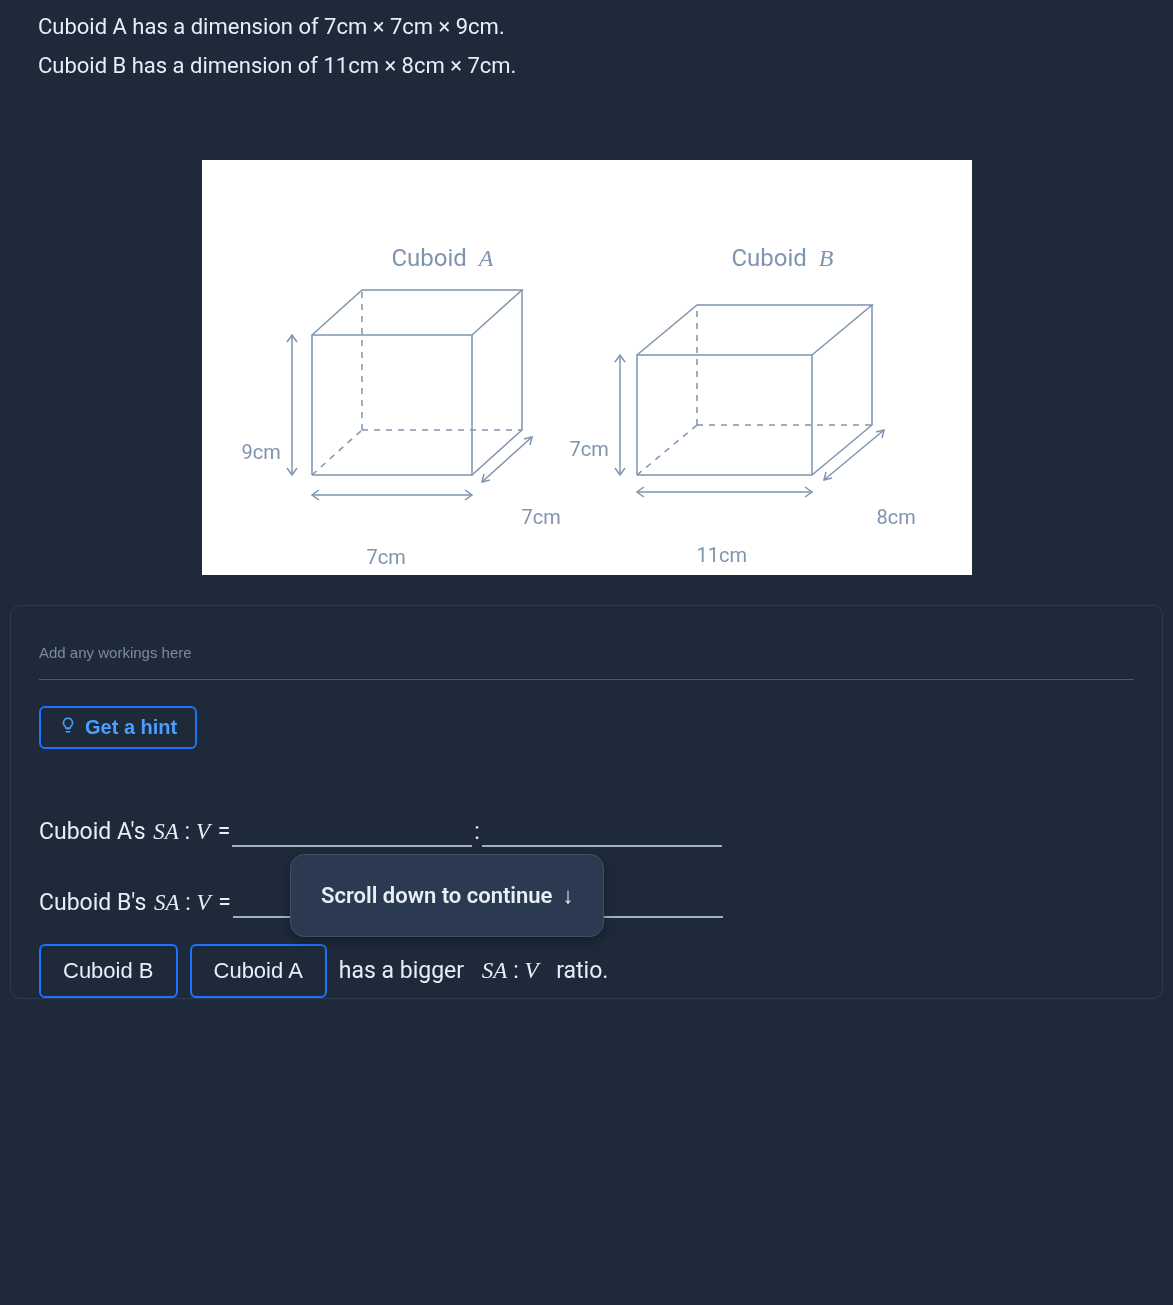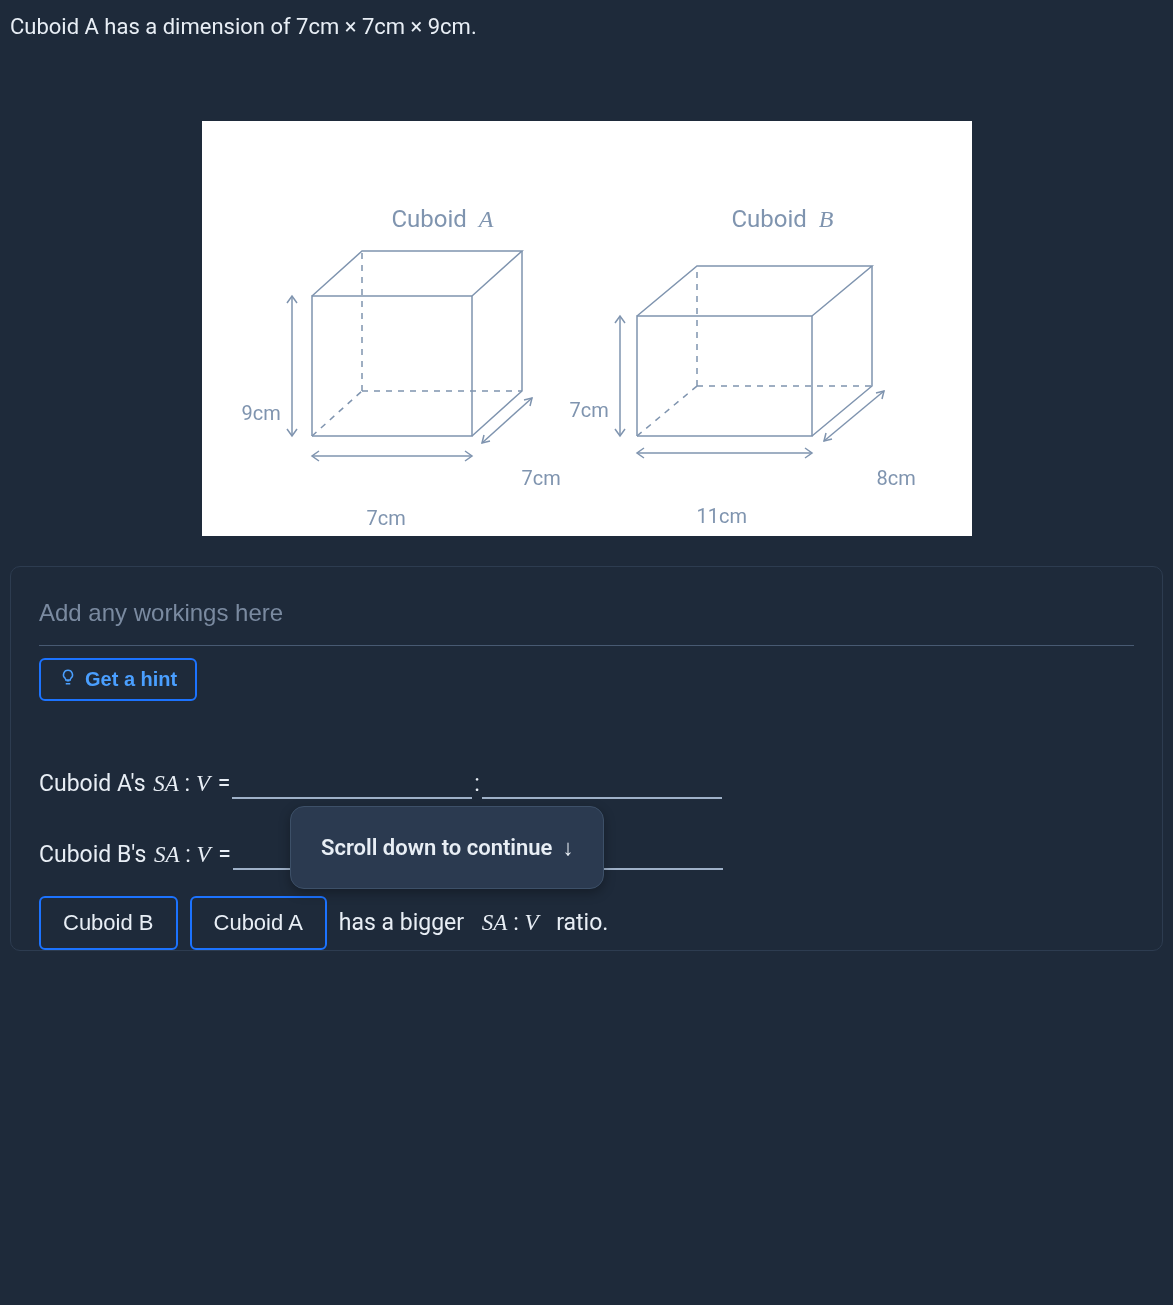--- a/index.html
+++ b/index.html
@@ -8,21 +8,21 @@
     color: #e8eef5;
     font-family: -apple-system, BlinkMacSystemFont, "Segoe UI", Roboto, sans-serif;
     font-size: 22px;
     line-height: 1.5;
     padding: 10px;
     width: 1173px;
     height: 1305px;
     overflow: hidden;
   }
   .problem-text { margin-bottom: 28px; }
-  .problem-text p { margin-bottom: 6px; }
+  .problem-text p { margin-bottom: 6px; margin-left: 28px; }
   .problem-text .spacer { height: 22px; }
   .diagram-wrap {
     display: flex;
     justify-content: center;
     margin-bottom: 30px;
   }
   .diagram {
     background: #fff;
     width: 770px;
     height: 415px;
@@ -34,23 +34,23 @@
     border-radius: 10px;
     padding: 28px 28px 0 28px;
     width: 100%;
   }
   .workings-input {
     width: 100%;
     background: transparent;
     border: none;
     border-bottom: 1px solid #485a72;
     color: #22c55e;
-    font-size: 24px;
+    font-size: 15px;
     padding: 4px 0 18px 0;
-    margin-bottom: 12px;
+    margin-bottom: 26px;
     outline: none;
   }
   .workings-input::placeholder { color: #7a8aa0; }
   .hint-btn {
     border: 2px solid #1c73ff;
     background: transparent;
     color: #4a9fff;
     font-size: 20px;
     font-weight: 600;
     padding: 8px 18px;
@@ -126,20 +126,21 @@
     color: #7f94af;
     font-size: 20px;
     margin-top: 42px;
   }
 </style>
 </head>
 <body>
 
 <div class="problem-text">
   <p>Cuboid A has a dimension of 7cm × 7cm  × 9cm.</p>
+  <p>Cuboid B has a dimension of 11cm × 8cm  × 7cm.</p>
   <div class="spacer"></div>
   <div class="spacer"></div>
 </div>
 
 <div class="diagram-wrap">
   <div class="diagram">
     <div class="cuboid-label" style="left:190px; top:80px;">
       <span>Cuboid</span>&nbsp;&nbsp;<span class="math-i">A</span>
     </div>
     <div class="cuboid-label" style="left:530px; top:80px;">

